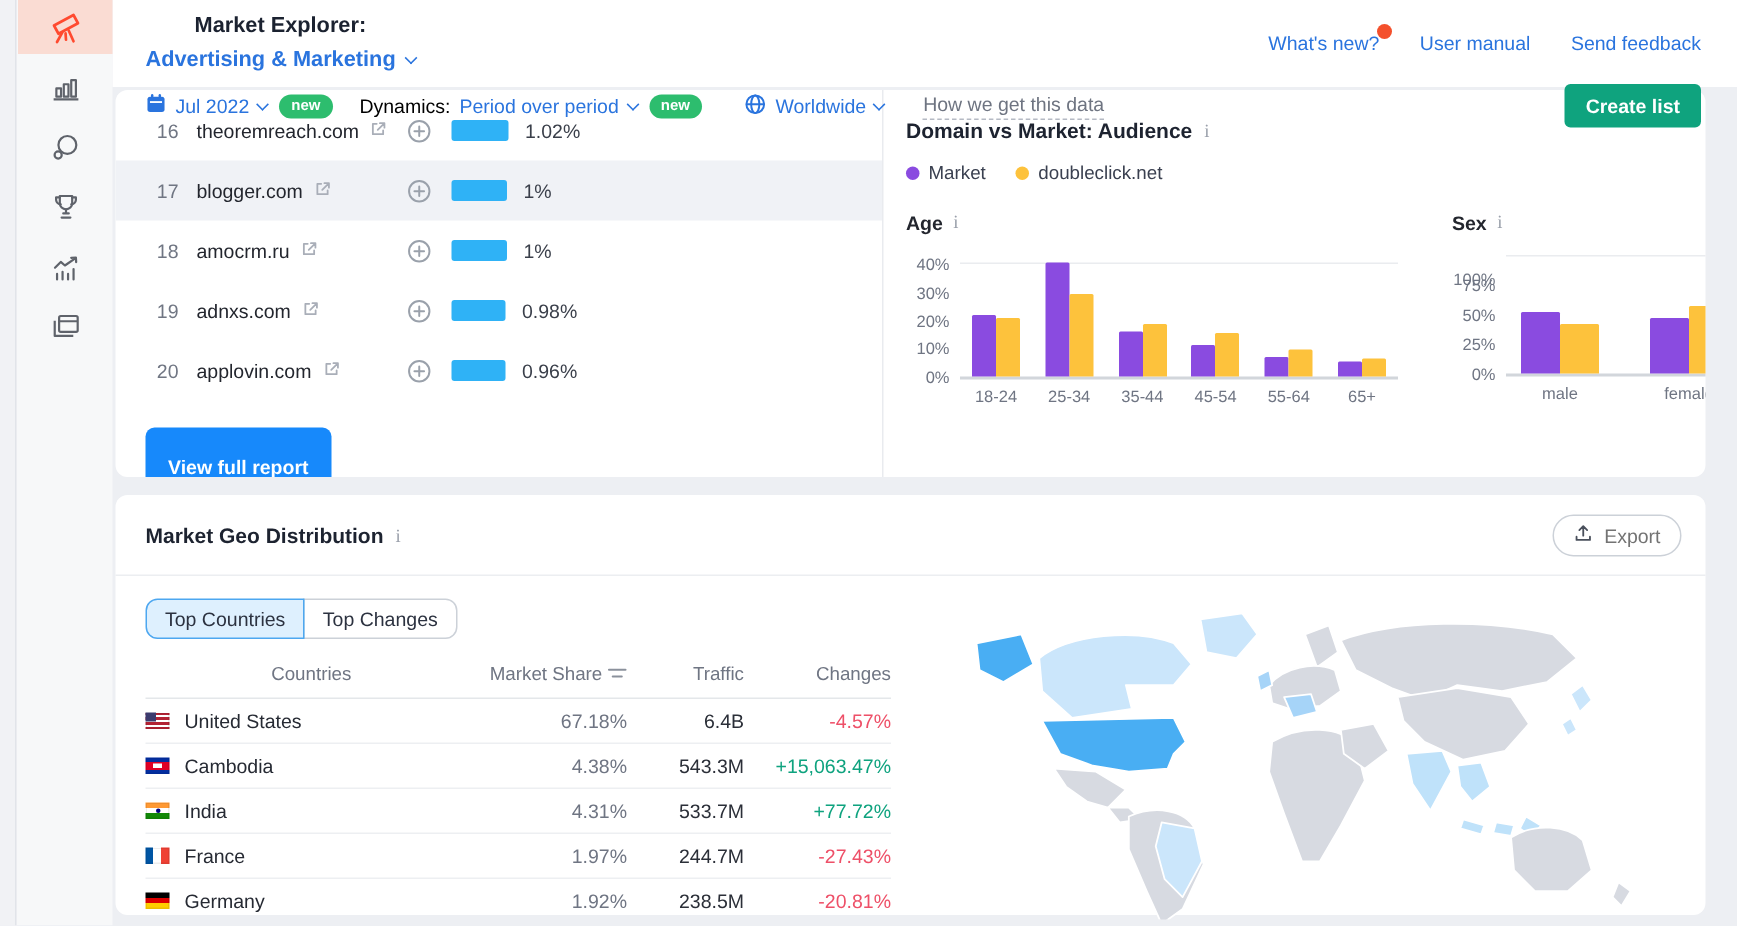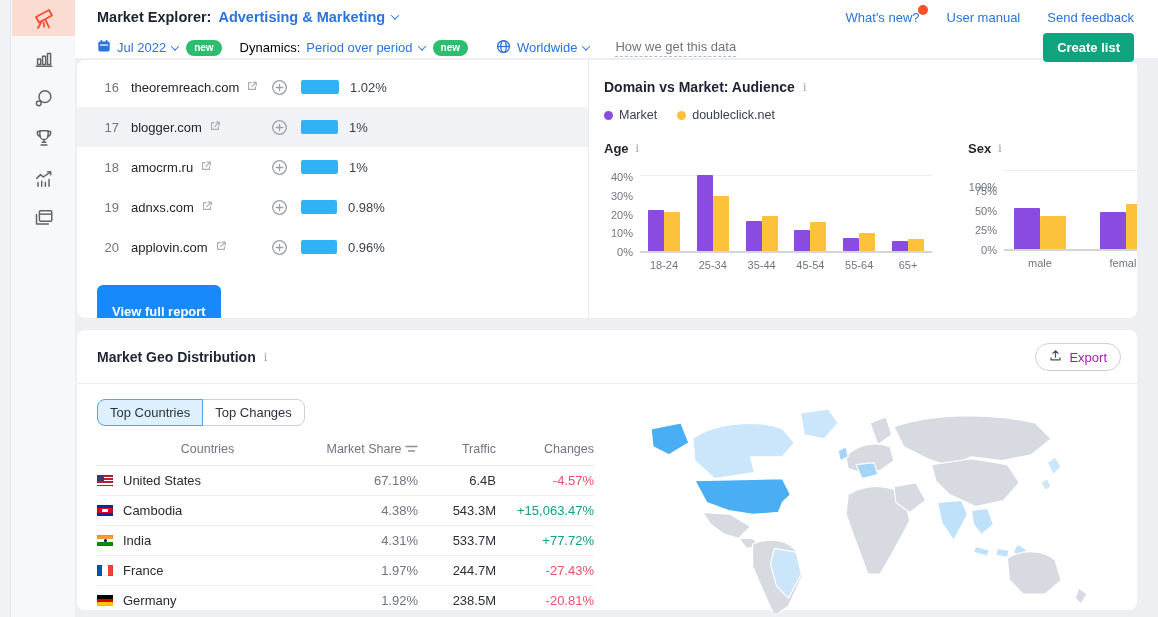--- a/index.html
+++ b/index.html
@@ -10,21 +10,21 @@
   .sidebar { position:absolute; left:0; top:0; width:75px; height:617px; background:#f7f8f9; z-index:5; }
   .sidebar-strip { position:absolute; left:0; top:0; width:11px; height:100%; background:#f1f2f5; border-right:1px solid #e1e4e9; }
   .sidebar-items { position:absolute; left:12px; top:0; width:63px; }
   .sb-item { width:100%; height:36px; display:flex; align-items:center; justify-content:center; cursor:pointer; margin-bottom:4px; }
   .sb-item.active { background:#fadcd3; }
   .sb-ic svg { display:block; }
 
   
   .topbar { position:absolute; left:75px; right:0; top:0; height:58px; background:#fff; z-index:4; }
   .row1 { display:flex; justify-content:space-between; align-items:center; padding:9px 24px 0 22px; }
-  .crumb { font-size:14.5px; display:flex; align-items:center; gap:7px; }
+  .crumb { font-size:14.5px; display:flex; align-items:center; gap:7px;flex-direction:column; }
   .t1 { font-weight:bold; color:#1b2230; }
   .market { color:#2a74de; font-weight:bold; display:inline-flex; align-items:center; gap:7px; cursor:pointer; }
   .links { display:flex; gap:27px; font-size:13px; }
   .hlink { color:#2a74de; cursor:pointer; position:relative; }
   .ndot { position:absolute; top:-5px; right:-8px; width:10px; height:10px; border-radius:50%; background:#f4502c; }
   .row2 { display:flex; align-items:center; padding:8px 24px 0 22px; font-size:13px; }
   .ctrl { color:#2a74de; display:inline-flex; align-items:center; gap:6px; margin-right:8px; cursor:pointer; }
   .chev { display:inline-block; width:6px; height:6px; border-right:1.7px solid currentColor; border-bottom:1.7px solid currentColor; transform:rotate(45deg) translate(-1px,-1px); }
   .badge-new { background:#2dbd6e; color:#fff; font-size:10px; font-weight:bold; padding:2.5px 8px; border-radius:9px; margin-right:18px; }
   .dynlbl { color:#000000; margin-right:6px; }
@@ -63,21 +63,21 @@
   .grid { position:absolute; left:0; right:0; height:1px; background:#eaecef; }
   .groups { position:absolute; left:0; right:0; top:0; bottom:0; display:flex; justify-content:space-between; align-items:flex-end; }
   .group { display:flex; align-items:flex-end; }
   .vbar { display:inline-block; border-radius:1px 1px 0 0; cursor:pointer; }
   .xaxis { display:flex; justify-content:space-between; margin-top:6px; font-size:11px; color:#6f7583; }
   .xlab { text-align:center; white-space:nowrap; display:flex; justify-content:center; }
 
   
   .geo-card { height:280px; }
   .geo-head { display:flex; justify-content:space-between; align-items:center; padding:13px 16px 12px 20px; border-bottom:1px solid #eceef1; }
-  .export { display:flex; gap:7px; align-items:center; background:#fff; border:1px solid #ccd1d8; border-radius:15px; padding:5px 13px; font-size:13px; color:#a21caf; cursor:pointer; font-family:inherit; }
+  .export { display:flex; gap:7px; align-items:center; background:#fff; border:1px solid #ccd1d8; border-radius:15px; padding:5px 13px; font-size:13px; color:#737373; cursor:pointer; font-family:inherit; }
   .geo-body { display:flex; padding:15px 0 0 20px; }
   .geo-left { width:500px; flex:none; }
   .segments { display:inline-flex; font-size:13px; }
   .seg { padding:5px 12px; border:1px solid #ccd1d8; background:#fff; color:#2c3240; cursor:pointer; margin-left:-1px; }
   .seg:first-child { border-radius:8px 0 0 8px; margin-left:0; }
   .seg:last-child { border-radius:0 8px 8px 0; }
   .seg.active { background:#def0fe; border-color:#4da7f0; position:relative; z-index:1; }
   .gtable { width:497px; border-collapse:collapse; font-size:13px; margin-top:14px; }
   .gtable th { font-weight:normal; color:#6f7583; font-size:12.5px; text-align:right; padding:2px 0 9px; border-bottom:1px solid #e4e7ea; }
   .gtable th:first-child { text-align:center; }

